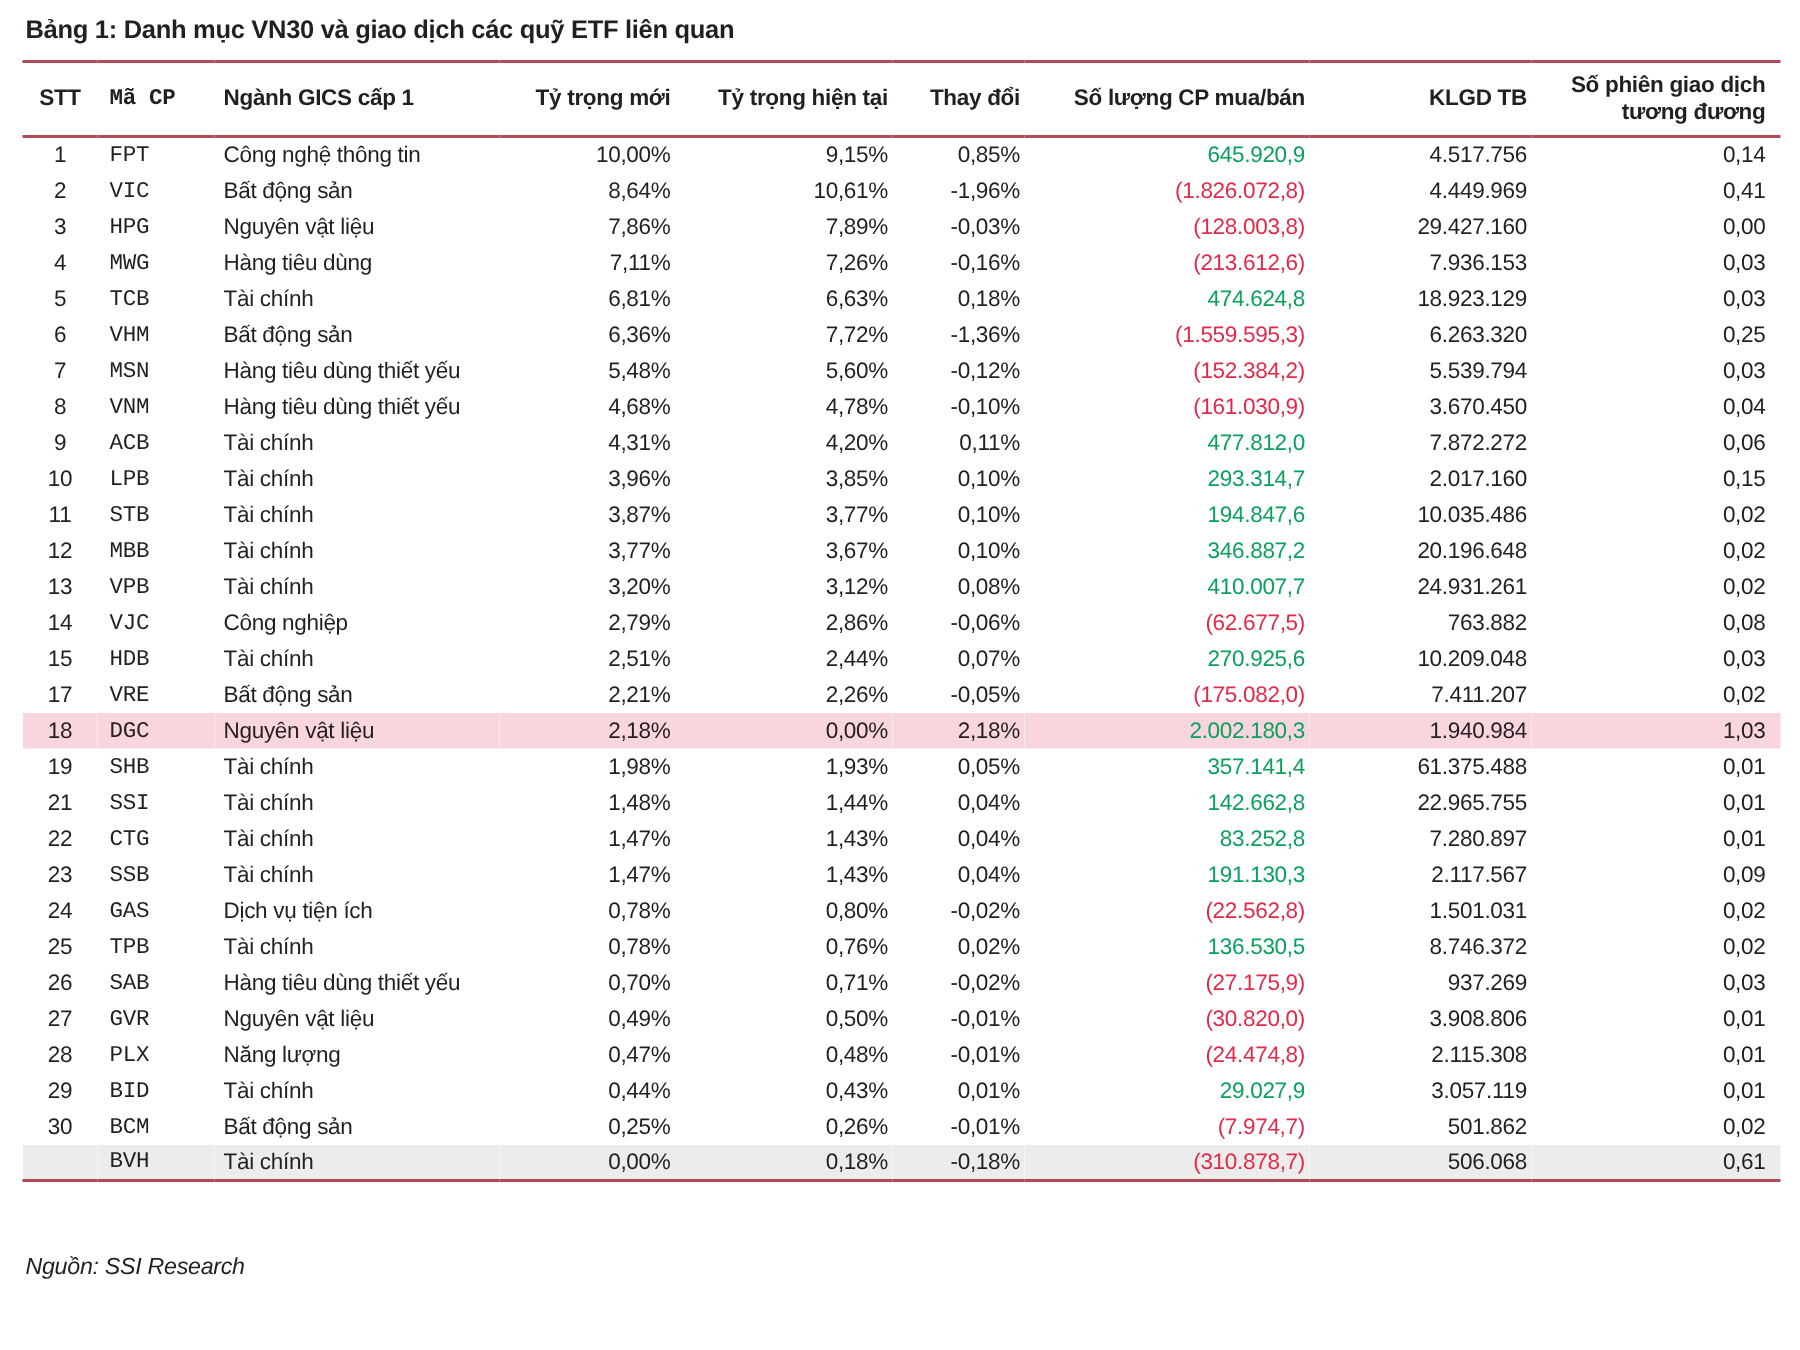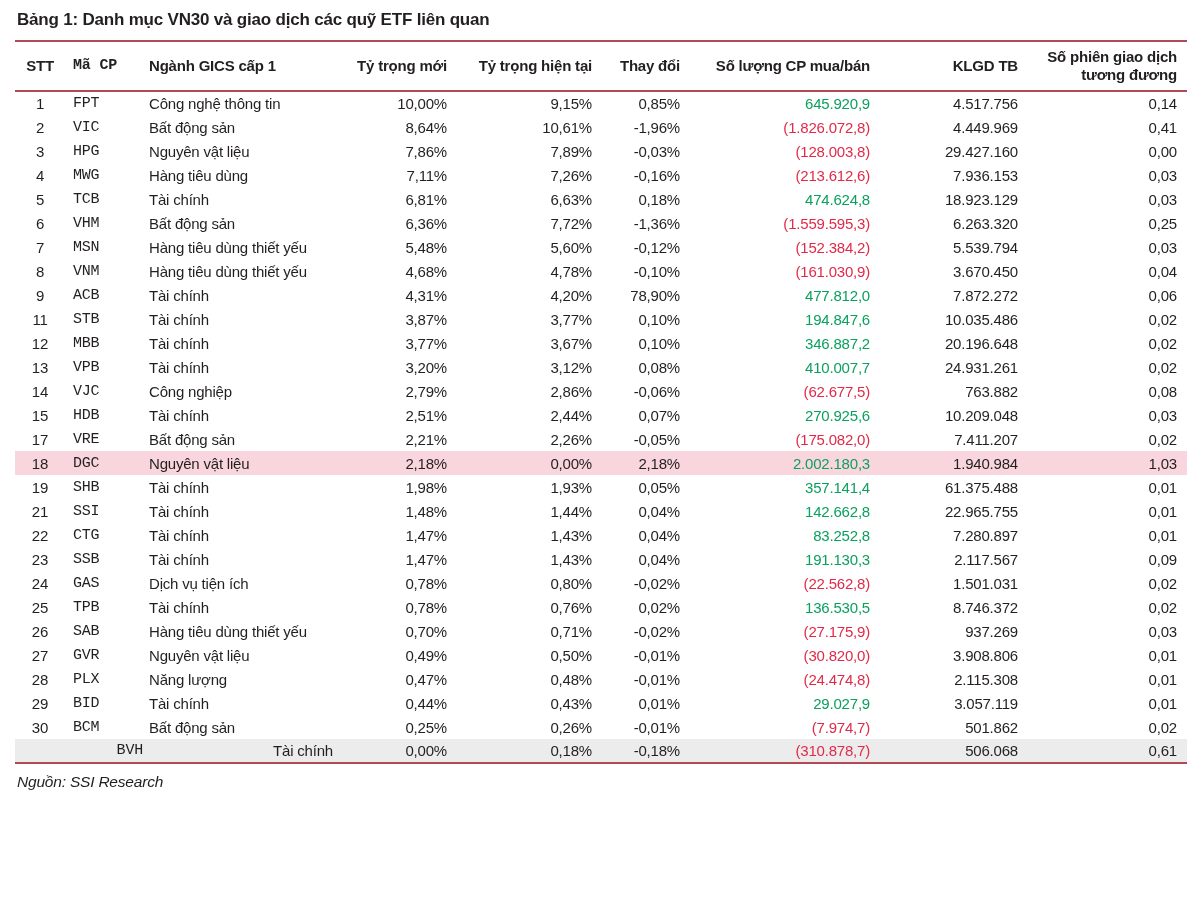--- a/index.html
+++ b/index.html
@@ -46,25 +46,26 @@
   }
   tbody tr:last-child td{border-bottom:2px solid var(--rule);}
   .c{text-align:center;}
   .l{text-align:left;padding-left:8px;font-family:Liberation Mono, monospace;}
   .sec{text-align:left;padding-left:6px;}
   .r{text-align:right;padding-right:3px;}
   .rlast{text-align:right;padding-right:10px;}
   .pos{color:var(--positive);}
   .neg{color:var(--negative);}
   .hl-pink td{background:var(--pink);}
-  .hl-gray td{background:var(--gray);text-align:right;}
+  .hl-gray td{background:var(--gray);}
   .source{
     font-size:15.5px;
     font-style:italic;
     padding:9px 0 0 2px;
+    margin-top:39px;
   }
 </style>
 </head>
 <body>
 
 <div class="page">
   <div class="title">Bảng 1: Danh mục VN30 và giao dịch các quỹ ETF liên quan</div>
 
   <table>
     <colgroup>
@@ -179,24 +180,35 @@
     <td class="r c-qty neg">(161.030,9)</td>
     <td class="r c-vol">3.670.450</td>
     <td class="rlast c-sess">0,04</td>
   </tr>
         <tr>
     <td class="c c-stt">9</td>
     <td class="l c-code">ACB</td>
     <td class="sec c-sector">Tài chính</td>
     <td class="r c-wnew">4,31%</td>
     <td class="r c-wcur">4,20%</td>
-    <td class="r c-chg">78,90%</td>
+    <td class="r c-chg">0,11%</td>
     <td class="r c-qty pos">477.812,0</td>
     <td class="r c-vol">7.872.272</td>
     <td class="rlast c-sess">0,06</td>
+  </tr>
+        <tr>
+    <td class="c c-stt">10</td>
+    <td class="l c-code">LPB</td>
+    <td class="sec c-sector">Tài chính</td>
+    <td class="r c-wnew">3,96%</td>
+    <td class="r c-wcur">3,85%</td>
+    <td class="r c-chg">0,10%</td>
+    <td class="r c-qty pos">293.314,7</td>
+    <td class="r c-vol">2.017.160</td>
+    <td class="rlast c-sess">0,15</td>
   </tr>
         <tr>
     <td class="c c-stt">11</td>
     <td class="l c-code">STB</td>
     <td class="sec c-sector">Tài chính</td>
     <td class="r c-wnew">3,87%</td>
     <td class="r c-wcur">3,77%</td>
     <td class="r c-chg">0,10%</td>
     <td class="r c-qty pos">194.847,6</td>
     <td class="r c-vol">10.035.486</td>

